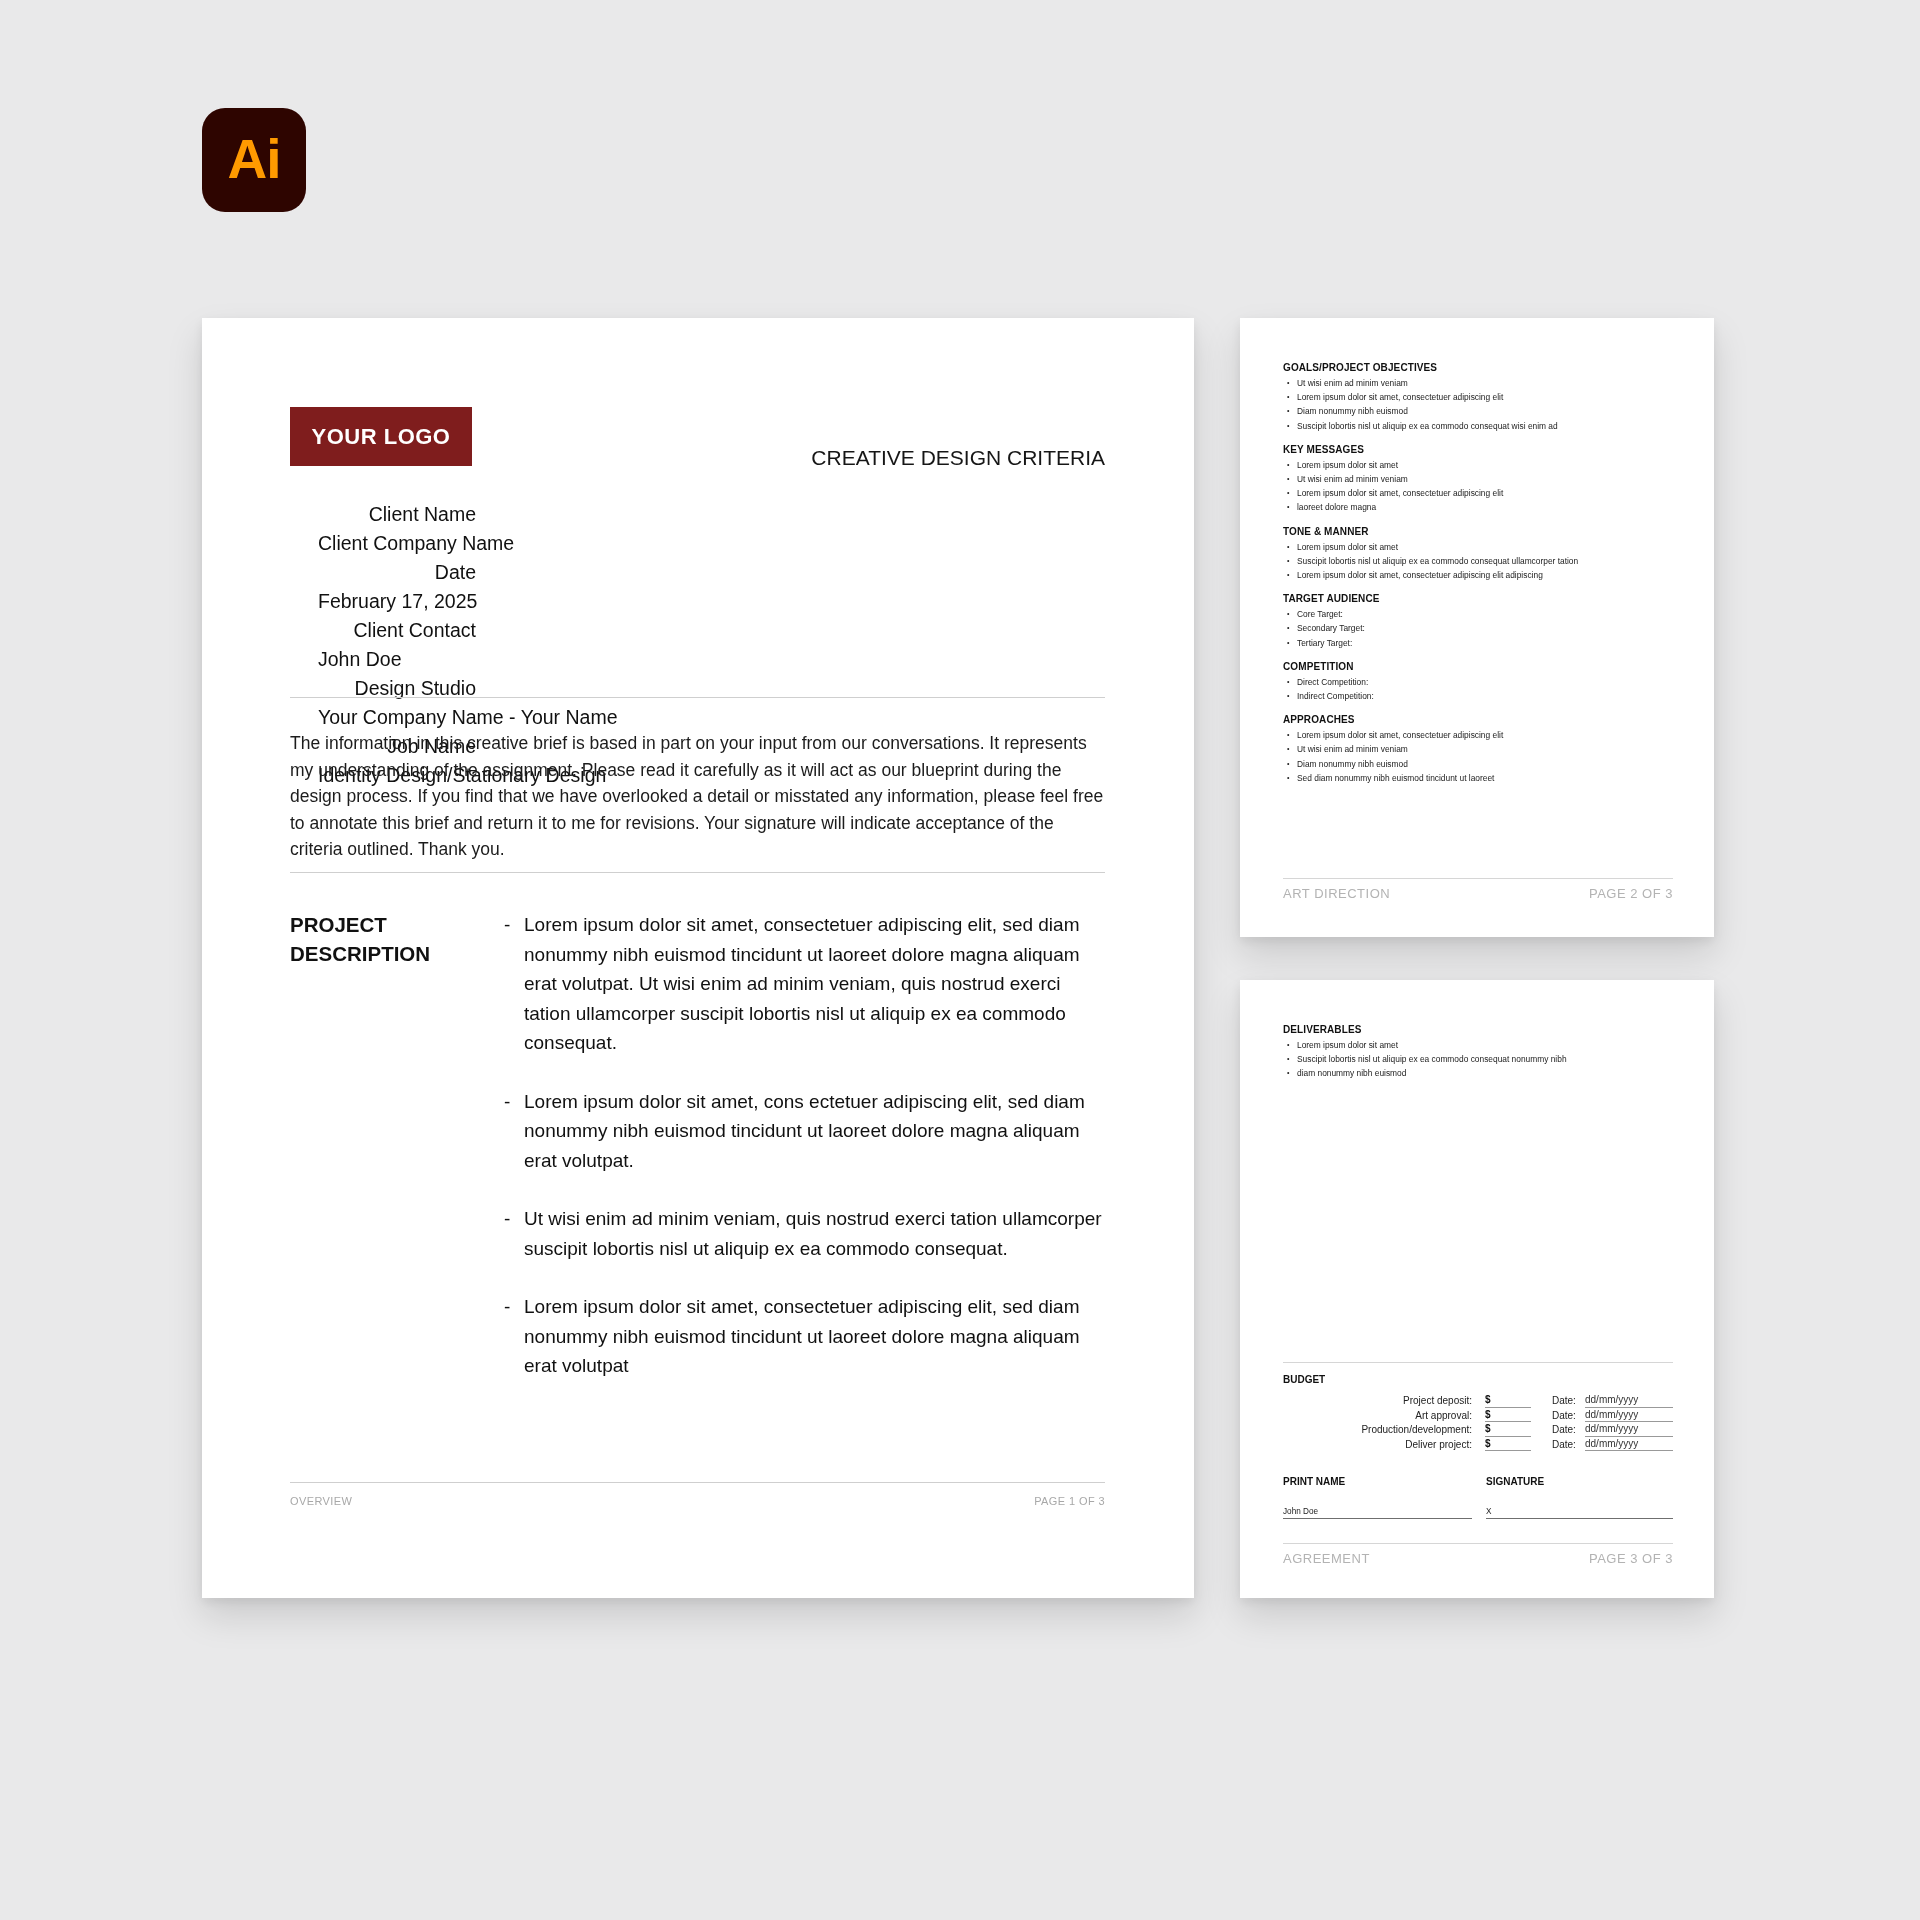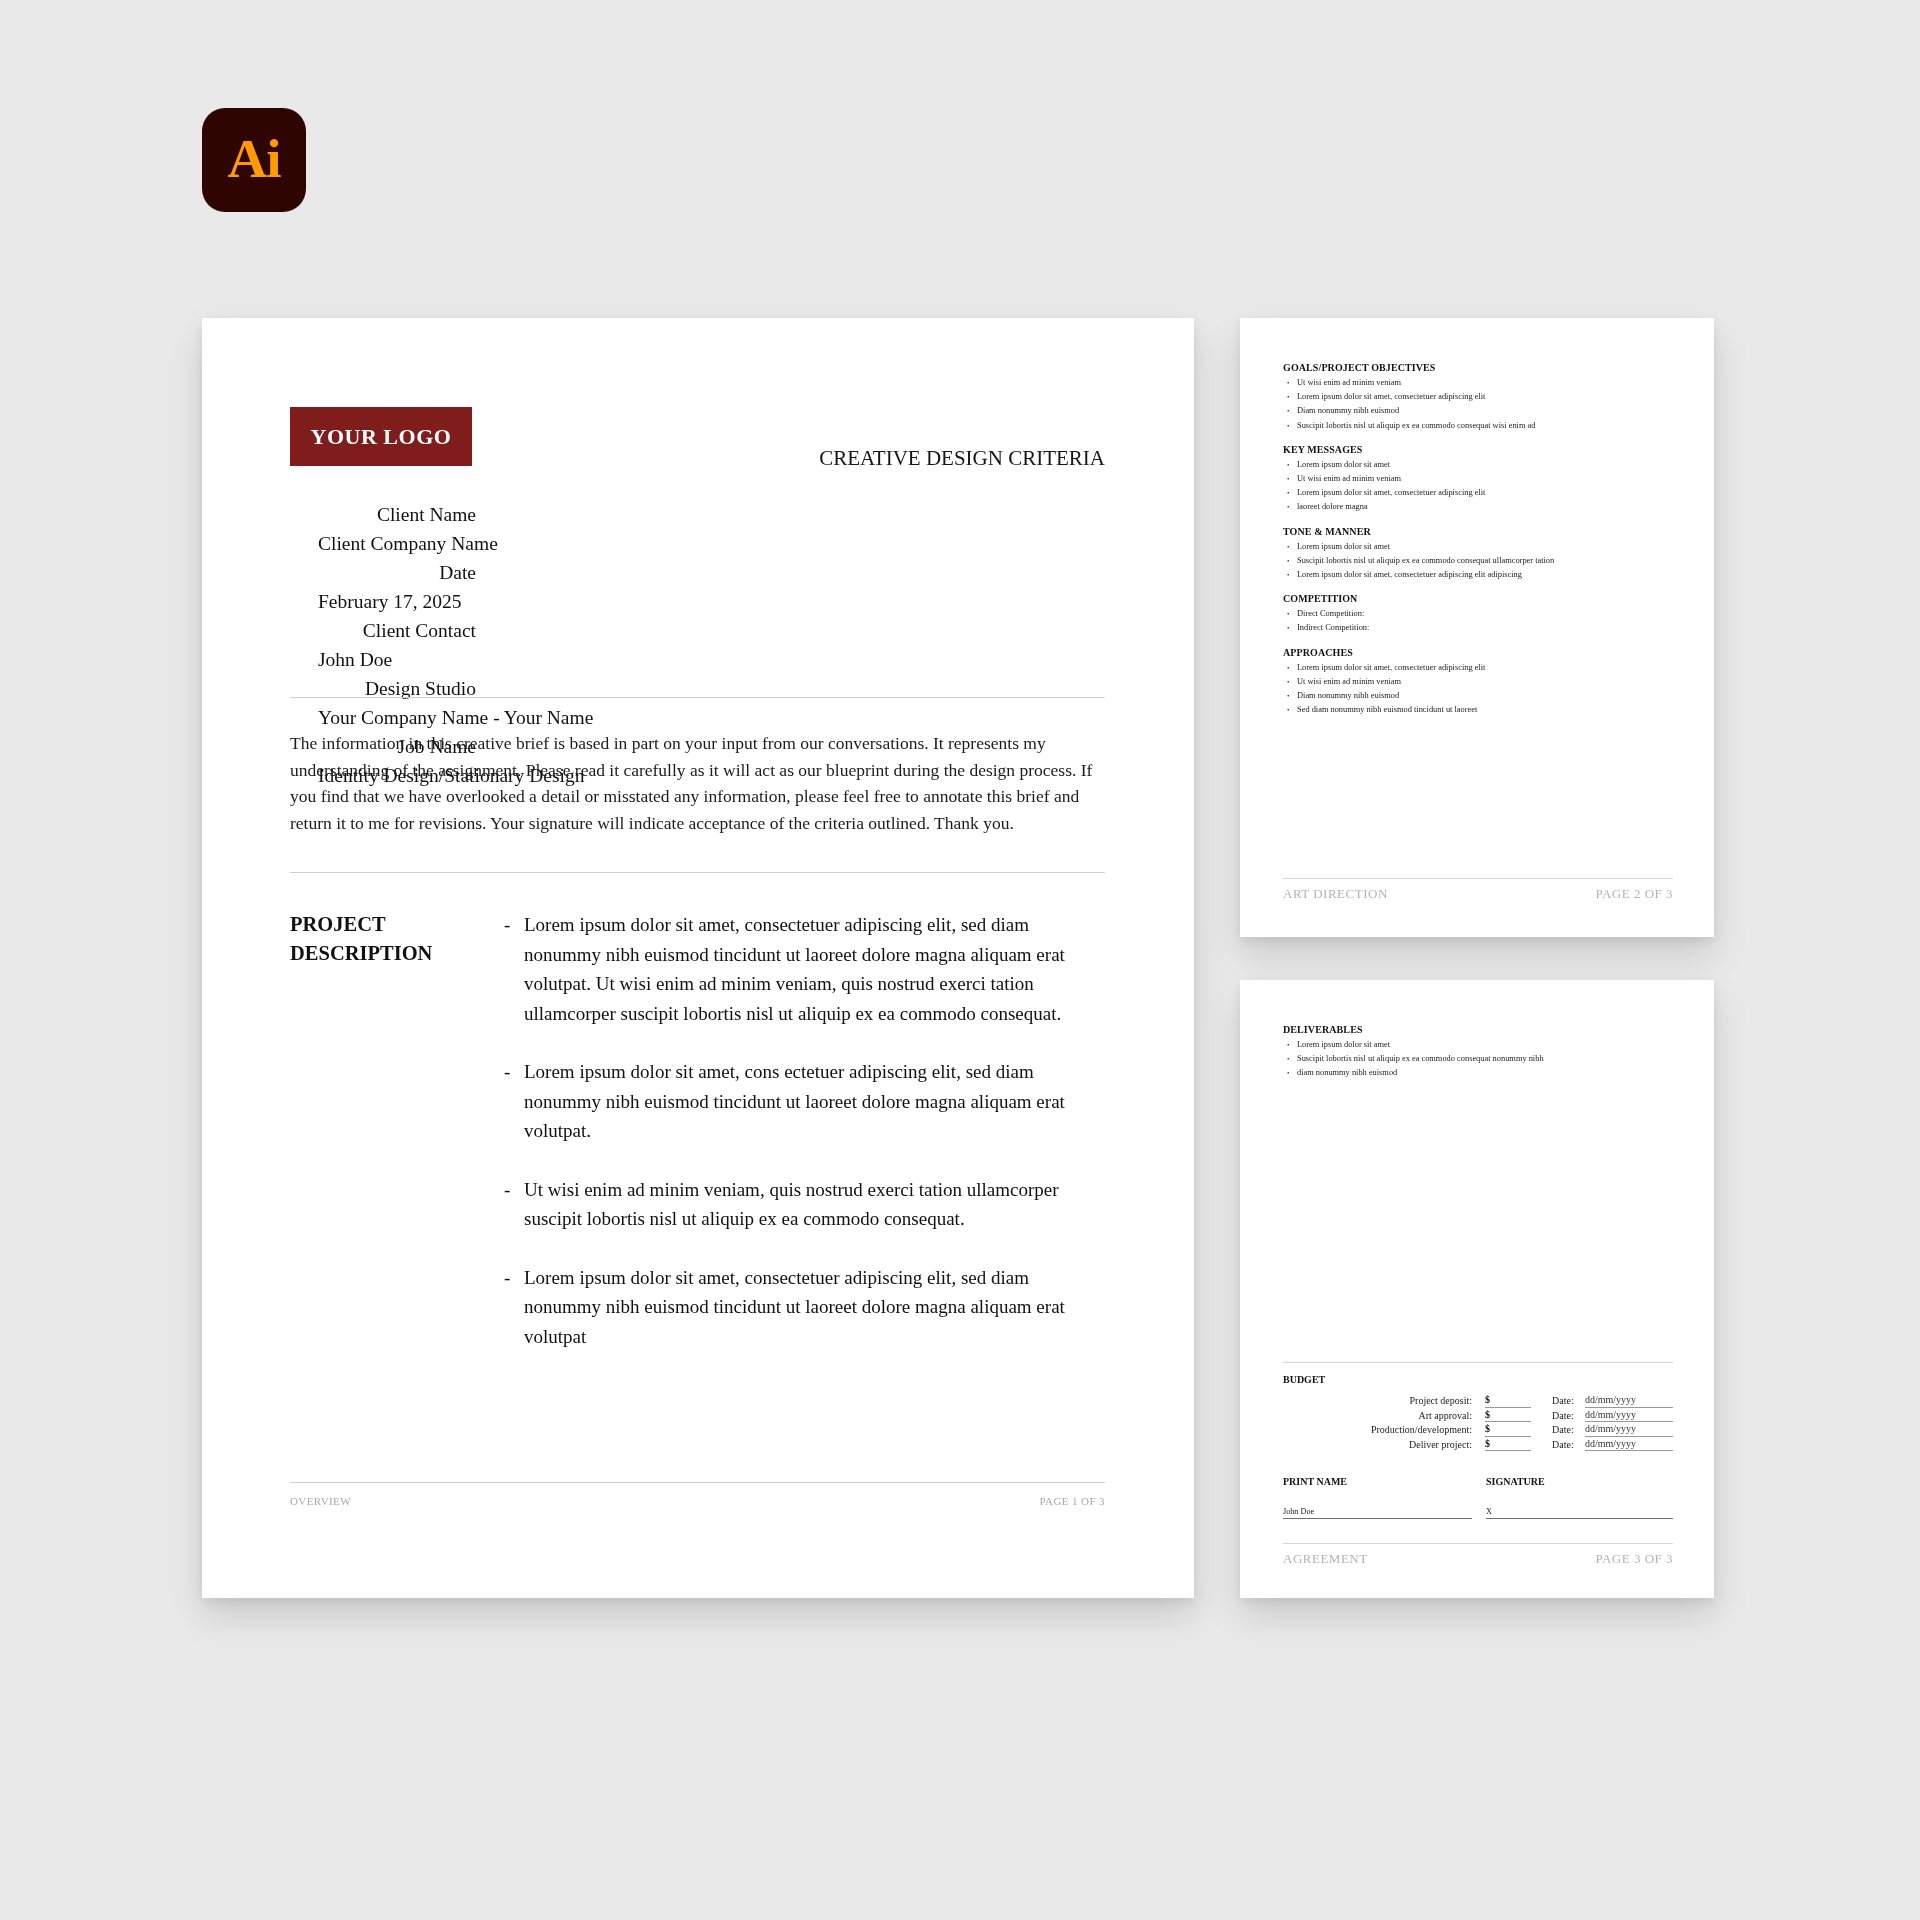--- a/index.html
+++ b/index.html
@@ -1,18 +1,18 @@
 <!DOCTYPE html>
 <html><head>
 <meta charset="utf-8">
 <style>
   * { margin:0; padding:0; box-sizing:border-box; }
   html,body { width:1920px; height:1920px; overflow:hidden; }
   body { background:#e9e9ea; font-family:"Liberation Sans", sans-serif; color:#111; }
-  .canvas { position:relative; width:1920px; height:1920px;font-family:Liberation Serif, serif; }
+  .canvas { position:relative; width:1920px; height:1920px; }
 
   
   .ai-icon { position:absolute; left:202px; top:108px; width:104px; height:104px;
              background:#2e0500; border-radius:23px; display:flex; align-items:center; justify-content:center; }
   .ai-glyph { color:#ff9a00; font-size:55px; font-weight:bold; letter-spacing:-1px; margin-top:-3px; }
 
   
   .page { position:absolute; background:#ffffff;
           box-shadow:0 18px 34px rgba(0,0,0,0.13), 0 4px 10px rgba(0,0,0,0.07); }
   .page1 { left:202px; top:318px; width:992px; height:1280px; }
@@ -194,20 +194,35 @@
         <div class="sec-li">
             <span class="dot">•</span>
             <span class="li-txt">Suscipit lobortis nisl ut aliquip ex ea commodo consequat ullamcorper tation</span>
           </div>
         <div class="sec-li">
             <span class="dot">•</span>
             <span class="li-txt">Lorem ipsum dolor sit amet, consectetuer adipiscing elit adipiscing</span>
           </div>
       </div>
       <div class="sec">
+        <div class="sec-title">TARGET AUDIENCE</div>
+        <div class="sec-li">
+            <span class="dot">•</span>
+            <span class="li-txt">Core Target:</span>
+          </div>
+        <div class="sec-li">
+            <span class="dot">•</span>
+            <span class="li-txt">Secondary Target:</span>
+          </div>
+        <div class="sec-li">
+            <span class="dot">•</span>
+            <span class="li-txt">Tertiary Target:</span>
+          </div>
+      </div>
+      <div class="sec">
         <div class="sec-title">COMPETITION</div>
         <div class="sec-li">
             <span class="dot">•</span>
             <span class="li-txt">Direct Competition:</span>
           </div>
         <div class="sec-li">
             <span class="dot">•</span>
             <span class="li-txt">Indirect Competition:</span>
           </div>
       </div>

